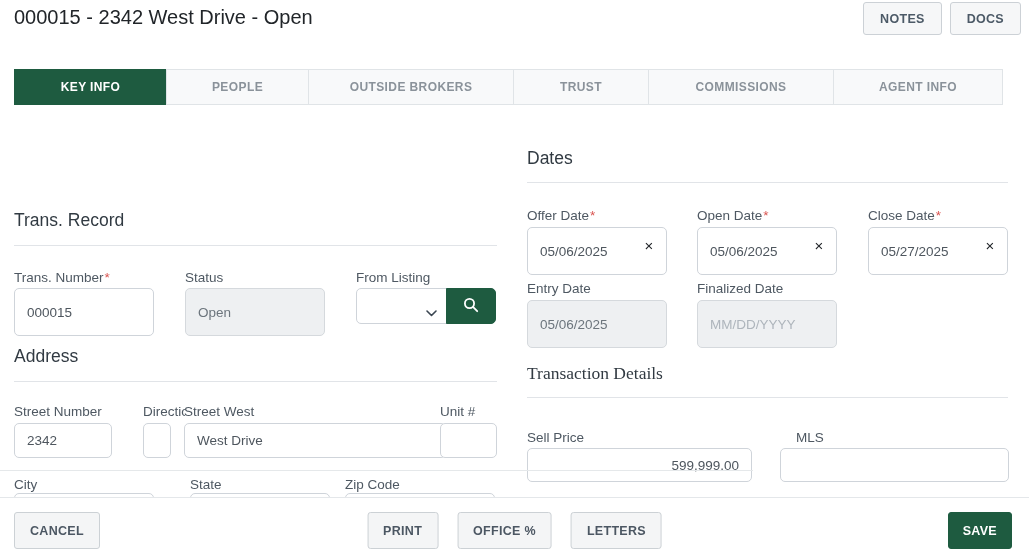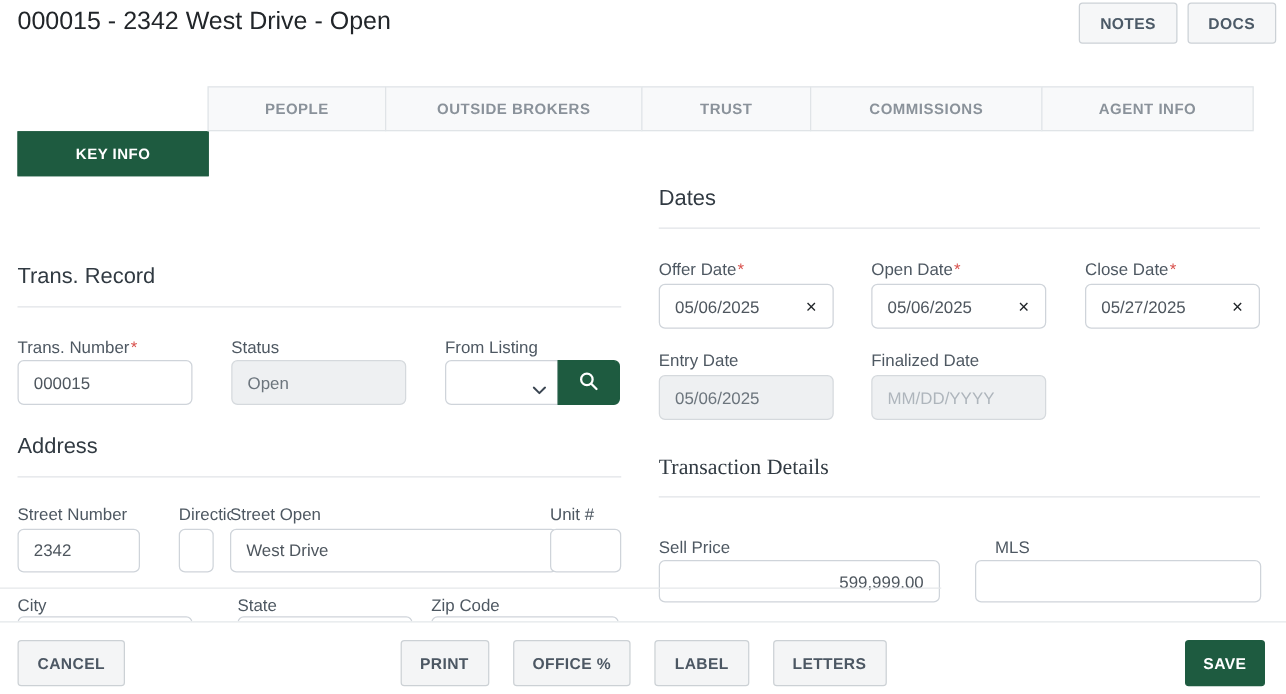--- a/index.html
+++ b/index.html
@@ -17,31 +17,31 @@
     border-radius:3px; color:#4c5a67; font-family:inherit; font-size:12.5px; font-weight:600;
     letter-spacing:.3px; cursor:pointer;
   }
   
   .tabs { position:absolute; left:14px; top:69px; height:36px; display:flex; }
   .tab {
     height:36px; display:flex; align-items:center; justify-content:center;
     background:#f8f9fa; border:1px solid #e0e4e7; margin-left:-1px;
     color:#8a929a; font-size:12px; font-weight:600; letter-spacing:.4px; cursor:pointer;
   }
-  .tab:first-child { margin-left:0;margin-top:36px; }
+  .tab:first-child { margin-left:0; }
   .tab.active { background:var(--accent); border-color:var(--accent); color:#fff; font-weight:700; }
   .t1{width:153px}.t2{width:143px}.t3{width:206px}.t4{width:136px}.t5{width:186px}.t6{width:170px}
   
   .sec-h { position:absolute; font-size:17.5px; font-weight:400; color:#313a42; }
   .divider { position:absolute; height:1px; background:#e1e4e8; }
   .lbl { position:absolute; font-size:13.5px; color:#4e5862; white-space:nowrap; }
   .lbl .req { color:var(--req); margin-left:1px; }
   .lbl.clip { width:42px; overflow:hidden; }
   .inp {
-    position:absolute; height:36px; border:1px solid #cfd4da; border-radius:5px;
+    position:absolute; height:48px; border:1px solid #cfd4da; border-radius:5px;
     background:#fff; padding:0 12px; font-family:inherit; font-size:13.5px; color:#4e565e; outline:none;
   }
   .inp.dis { background:#eef0f2; border-color:#d5d9dd; color:#6c757d; }
   .inp.num { text-align:right; }
   .inp::placeholder { color:#aeb5bc; }
   .clear-x {
     position:absolute; width:18px; height:18px; line-height:17px; text-align:center;
     background:transparent; border:none; color:#212529; font-size:15px; cursor:pointer; font-family:inherit;
   }
   
@@ -117,21 +117,21 @@
           <line x1="10.2" y1="10.2" x2="14.2" y2="14.2" stroke="#fff" stroke-width="1.8" stroke-linecap="round"></line>
         </svg>
     </span>
   </button>
 
   <div class="sec-h" style="left:14px; top:346px;">Address</div>
   <div class="divider" style="left:14px; top:381px; width:483px;"></div>
 
   <label class="lbl" style="left:14px; top:404px;">Street Number</label>
   <label class="lbl clip" style="left:143px; top:404px;">Direction</label>
-  <label class="lbl" style="left:184px; top:404px;">Street Open</label>
+  <label class="lbl" style="left:184px; top:404px;">Street West</label>
   <label class="lbl" style="left:440px; top:404px;">Unit #</label>
 
   <input class="inp" style="left: 14px; top: 423px; width: 98px; height: 35px;" value="2342">
   <input class="inp" style="left: 143px; top: 423px; width: 28px; height: 35px; padding: 0px 6px;" value="">
   <input class="inp" style="left: 184px; top: 423px; width: 262px; height: 35px;" value="West Drive">
   <input class="inp" style="left: 440px; top: 423px; width: 57px; height: 35px;" value="">
 
   <label class="lbl" style="left:14px; top:477px;">City</label>
   <label class="lbl" style="left:190px; top:477px;">State</label>
   <label class="lbl" style="left:345px; top:477px;">Zip Code</label>
@@ -169,19 +169,18 @@
   <input class="inp num" style="left: 527px; top: 448px; width: 225px; height: 34px;" value="599,999.00">
   <input class="inp" style="left: 780px; top: 448px; width: 229px; height: 34px;" value="">
 
   <div class="cut-line"></div>
 
   <div class="footer">
     <button class="f-btn" style="left:14px;">CANCEL</button>
     <div class="f-center">
       <button class="f-btn">PRINT</button>
       <button class="f-btn">OFFICE %</button>
-      <button class="f-btn">LABEL</button>
       <button class="f-btn">LETTERS</button>
     </div>
     <button class="save-btn">SAVE</button>
   </div>
 
 </div>
 
 </body></html>

